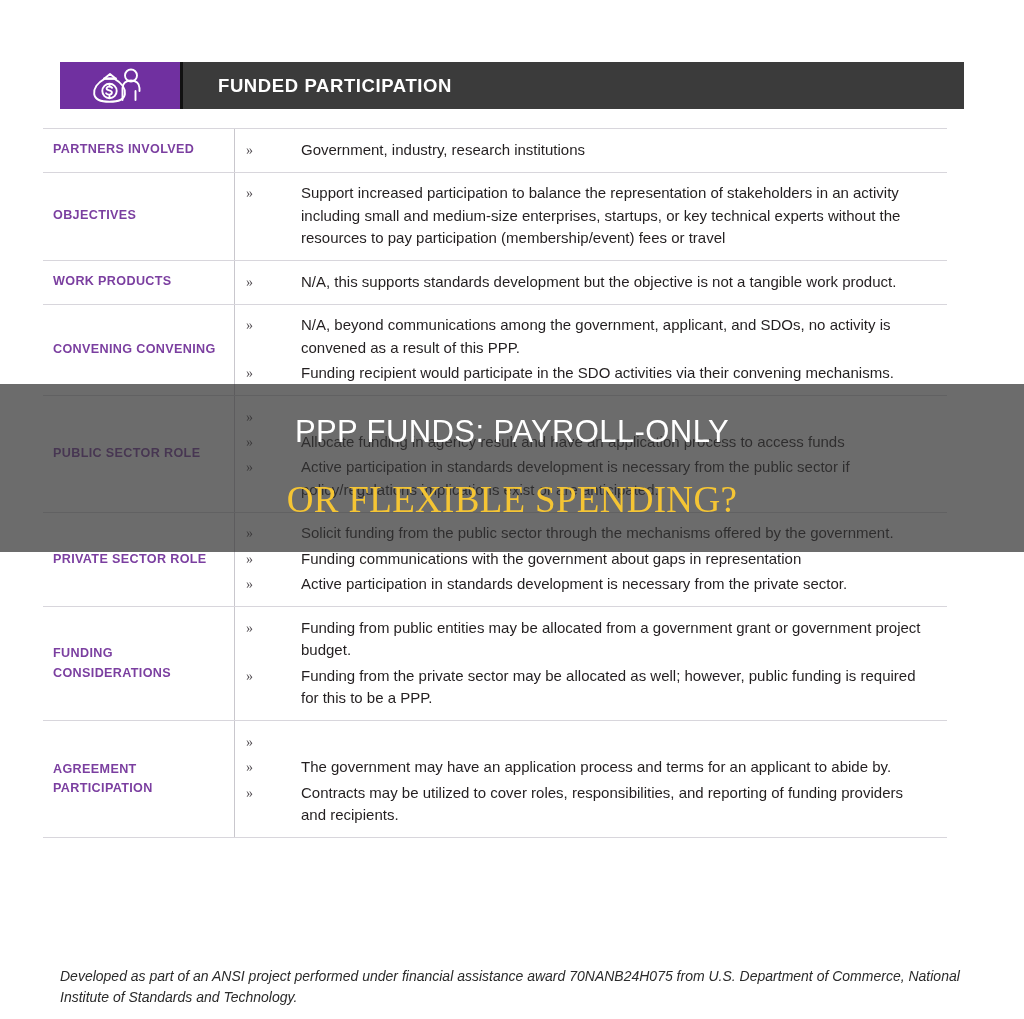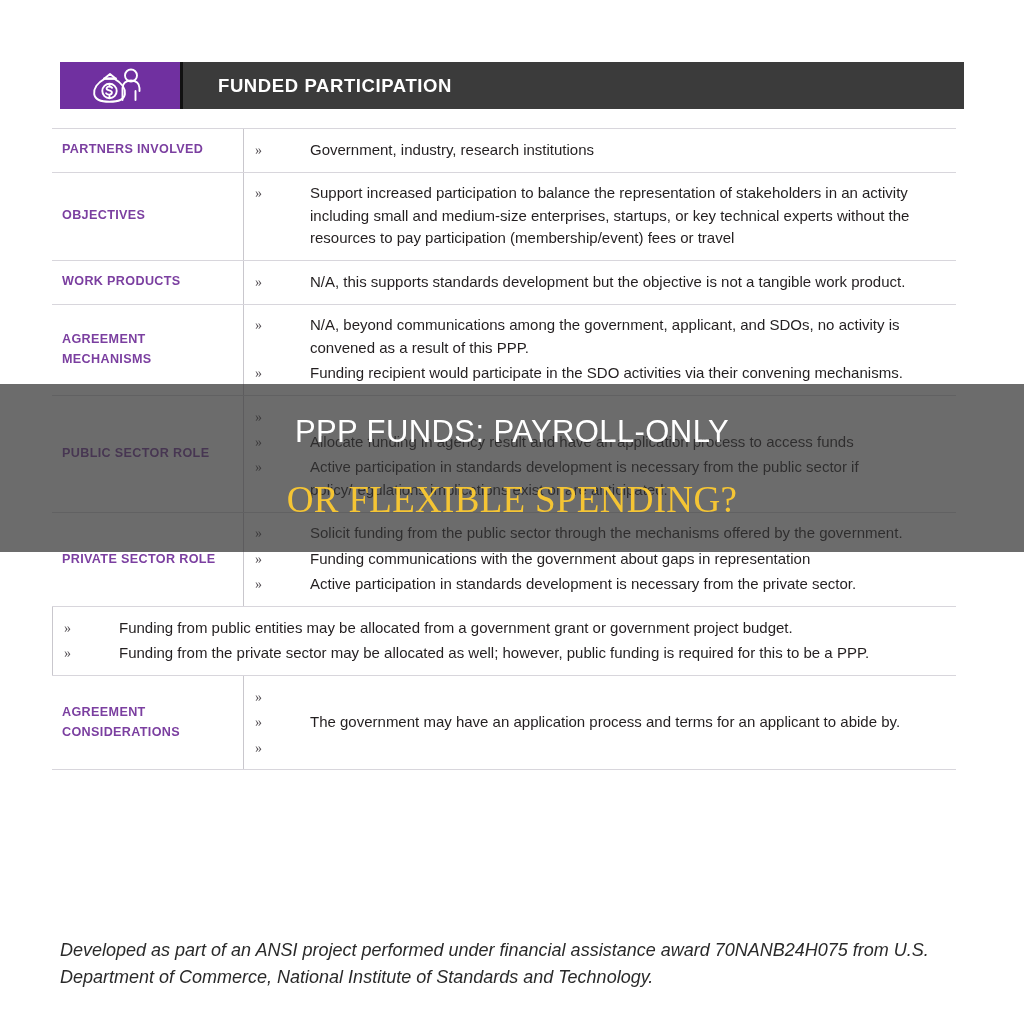--- a/index.html
+++ b/index.html
@@ -54,21 +54,21 @@
     font-size: 18.5px;
     font-weight: bold;
     letter-spacing: 0.6px;
     padding-left: 35px;
     font-family: "Liberation Sans", sans-serif;
   }
 
   
   .table {
     position: absolute;
-    left: 52px;
+    left: 43px;
     top: 128px;
     width: 904px;
     border-top: 1px solid #d8d6dc;
   }
   .row {
     display: flex;
     align-items: stretch;
     border-bottom: 1px solid #d8d6dc;
     min-height: 40px;
   }
@@ -116,24 +116,24 @@
     line-height: 1.5;
     padding-right: 14px;
     font-family: "Liberation Sans", sans-serif;
     margin-left: 37px;
   }
 
   
   .footer {
     position: absolute;
     left: 60px;
-    top: 937px;
+    top: 966px;
     width: 906px;
     color: #2a2a2a;
-    font-size: 18px;
+    font-size: 14px;
     font-style: italic;
     line-height: 1.52;
     font-family: "Liberation Sans", sans-serif;
   }
 
   
   .overlay {
     position: absolute;
     left: 0;
     top: 384px;
@@ -227,21 +227,21 @@
       <div class="cell-content">
         <div class="bullet-row">
           <span class="bullet-mark">»</span>
           <span class="bullet-text">N/A, this supports standards development but the objective is not a tangible work product.</span>
         </div>
       </div>
     </div>
 
     <div class="row">
       <div class="cell-label">
-        <span class="label-text">AGREEMENT MECHANISMS</span>
+        <span class="label-text">CONVENING CONVENING</span>
       </div>
       <div class="cell-content">
         <div class="bullet-row">
           <span class="bullet-mark">»</span>
           <span class="bullet-text">N/A, beyond communications among the government, applicant, and SDOs, no activity is convened as a result of this PPP.</span>
         </div>
         <div class="bullet-row">
           <span class="bullet-mark">»</span>
           <span class="bullet-text">Funding recipient would participate in the SDO activities via their convening mechanisms.</span>
         </div>
@@ -281,46 +281,50 @@
           <span class="bullet-text">Funding communications with the government about gaps in representation</span>
         </div>
         <div class="bullet-row">
           <span class="bullet-mark">»</span>
           <span class="bullet-text">Active participation in standards development is necessary from the private sector.</span>
         </div>
       </div>
     </div>
 
     <div class="row">
+      <div class="cell-label">
+        <span class="label-text">FUNDING CONSIDERATIONS</span>
+      </div>
       <div class="cell-content">
         <div class="bullet-row">
           <span class="bullet-mark">»</span>
           <span class="bullet-text">Funding from public entities may be allocated from a government grant or government project budget.</span>
         </div>
         <div class="bullet-row">
           <span class="bullet-mark">»</span>
           <span class="bullet-text">Funding from the private sector may be allocated as well; however, public funding is required for this to be a PPP.</span>
         </div>
       </div>
     </div>
 
     <div class="row">
       <div class="cell-label">
-        <span class="label-text">AGREEMENT CONSIDERATIONS</span>
+        <span class="label-text">AGREEMENT PARTICIPATION</span>
       </div>
       <div class="cell-content">
         <div class="bullet-row">
           <span class="bullet-mark">»</span>
         </div>
         <div class="bullet-row">
           <span class="bullet-mark">»</span>
           <span class="bullet-text">The government may have an application process and terms for an applicant to abide by.</span>
         </div>
         <div class="bullet-row">
           <span class="bullet-mark">»</span>
+          <span class="bullet-text">Contracts may be utilized to cover roles, responsibilities, and reporting of funding providers and recipients.</span>
         </div>
       </div>
     </div>
 
   </div>
 
   <div class="footer">Developed as part of an ANSI project performed under financial assistance award 70NANB24H075 from U.S. Department of Commerce, National Institute of Standards and Technology.</div>
 
   <div class="overlay">
     <div class="overlay-line1">PPP FUNDS: PAYROLL-ONLY</div>

